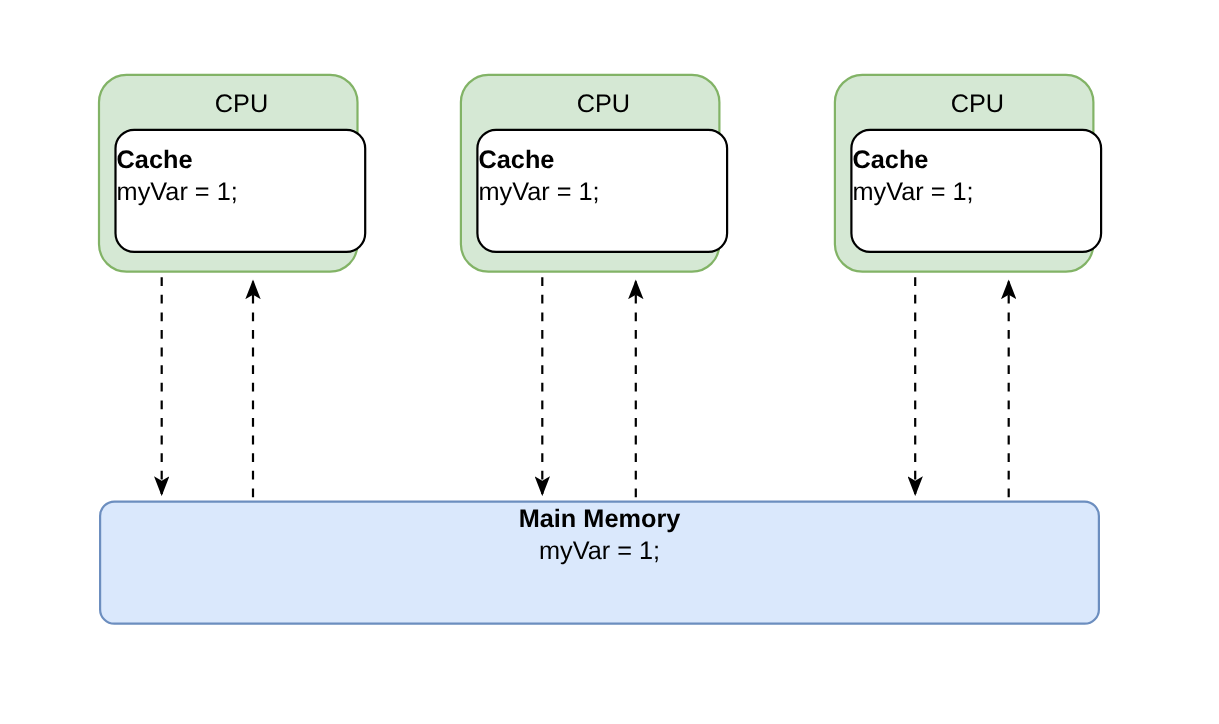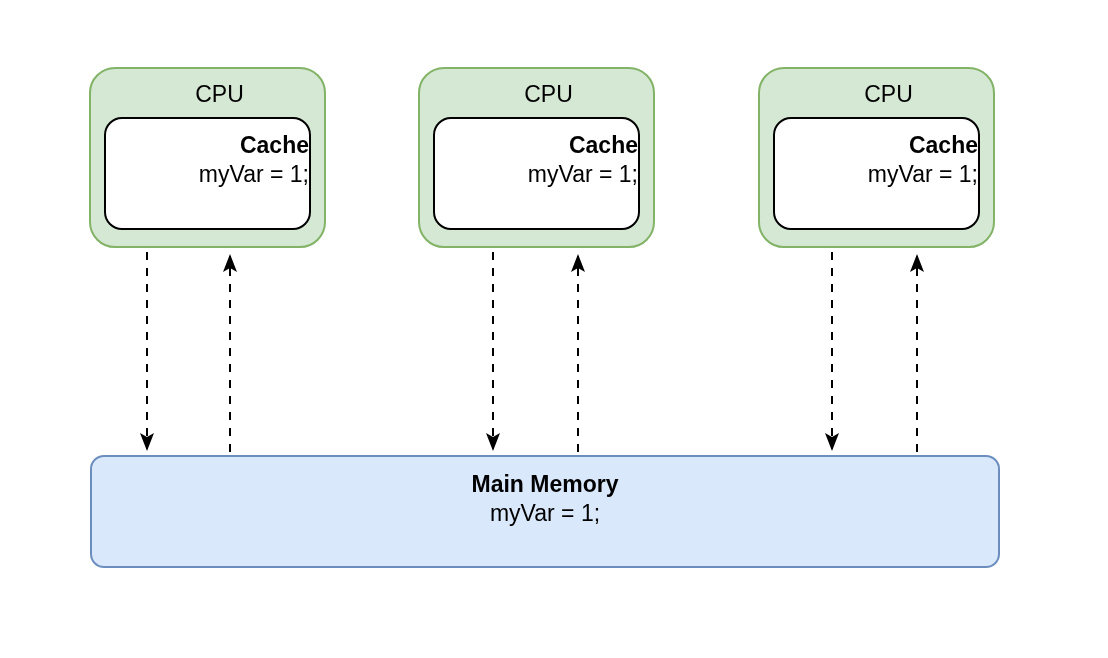--- a/index.html
+++ b/index.html
@@ -46,27 +46,27 @@
     margin-top: 11px;
     text-align: center;
     font-size: 23px;
     line-height: 29px;
     color: var(--text-color, #000000);
   }
   .cache {
     position: absolute;
     left: 13px;
     top: 48px;
-    width: 207px;
+    width: 229px;
     height: 113px;
     box-sizing: border-box;
     background: var(--cache-fill, #ffffff);
     border: 2.5px solid var(--cache-stroke, #000000);
     border-radius: 18px;
-    text-align: right;
+    text-align: left;
     padding-top: 12px;
   }
   .cache-title {
     font-size: 23px;
     line-height: 29px;
     font-weight: bold;
     color: var(--text-color, #000000);
   }
   .cache-value {
     font-size: 23px;
@@ -77,21 +77,20 @@
     position: absolute;
     left: 90px;
     top: 455px;
     width: 910px;
     height: 113px;
     box-sizing: border-box;
     background: var(--memory-fill, #dae8fc);
     border: 2px solid var(--memory-stroke, #6c8ebf);
     border-radius: 14px;
     text-align: center;
-    padding-top: 13px;
   }
   .memory-title {
     font-size: 23px;
     line-height: 29px;
     font-weight: bold;
     color: var(--text-color, #000000);
   }
   .memory-value {
     font-size: 23px;
     line-height: 29px;

